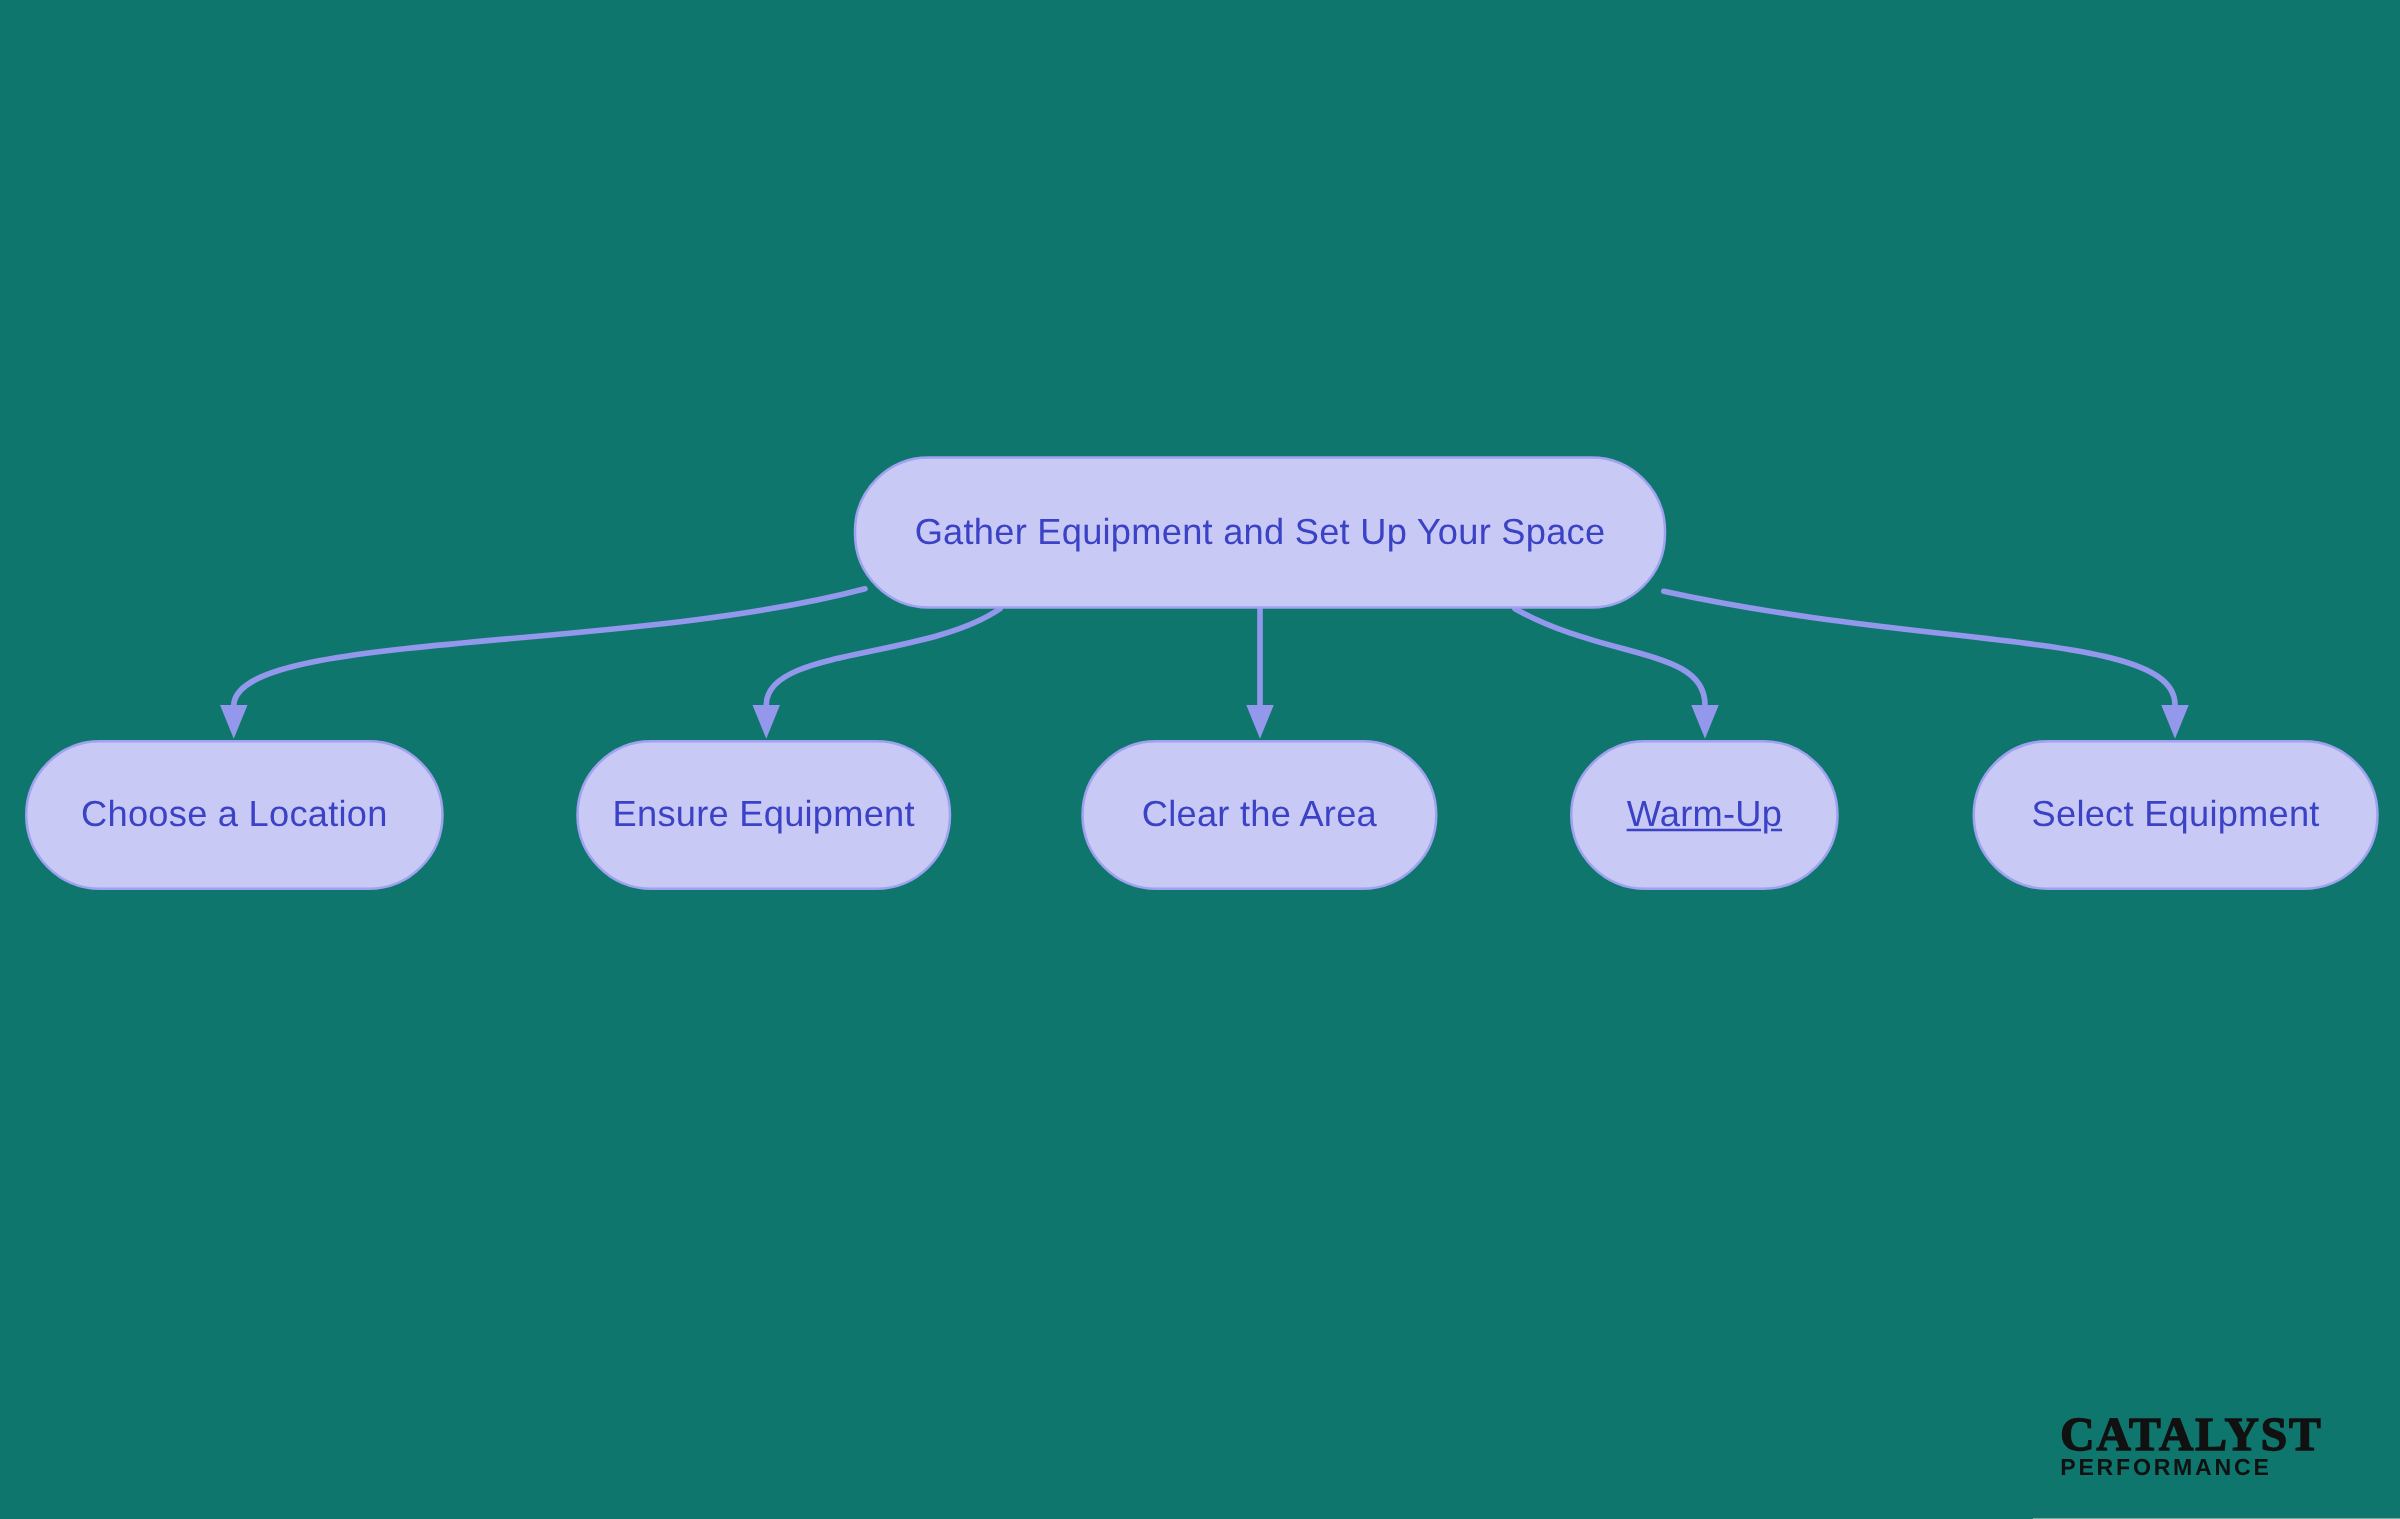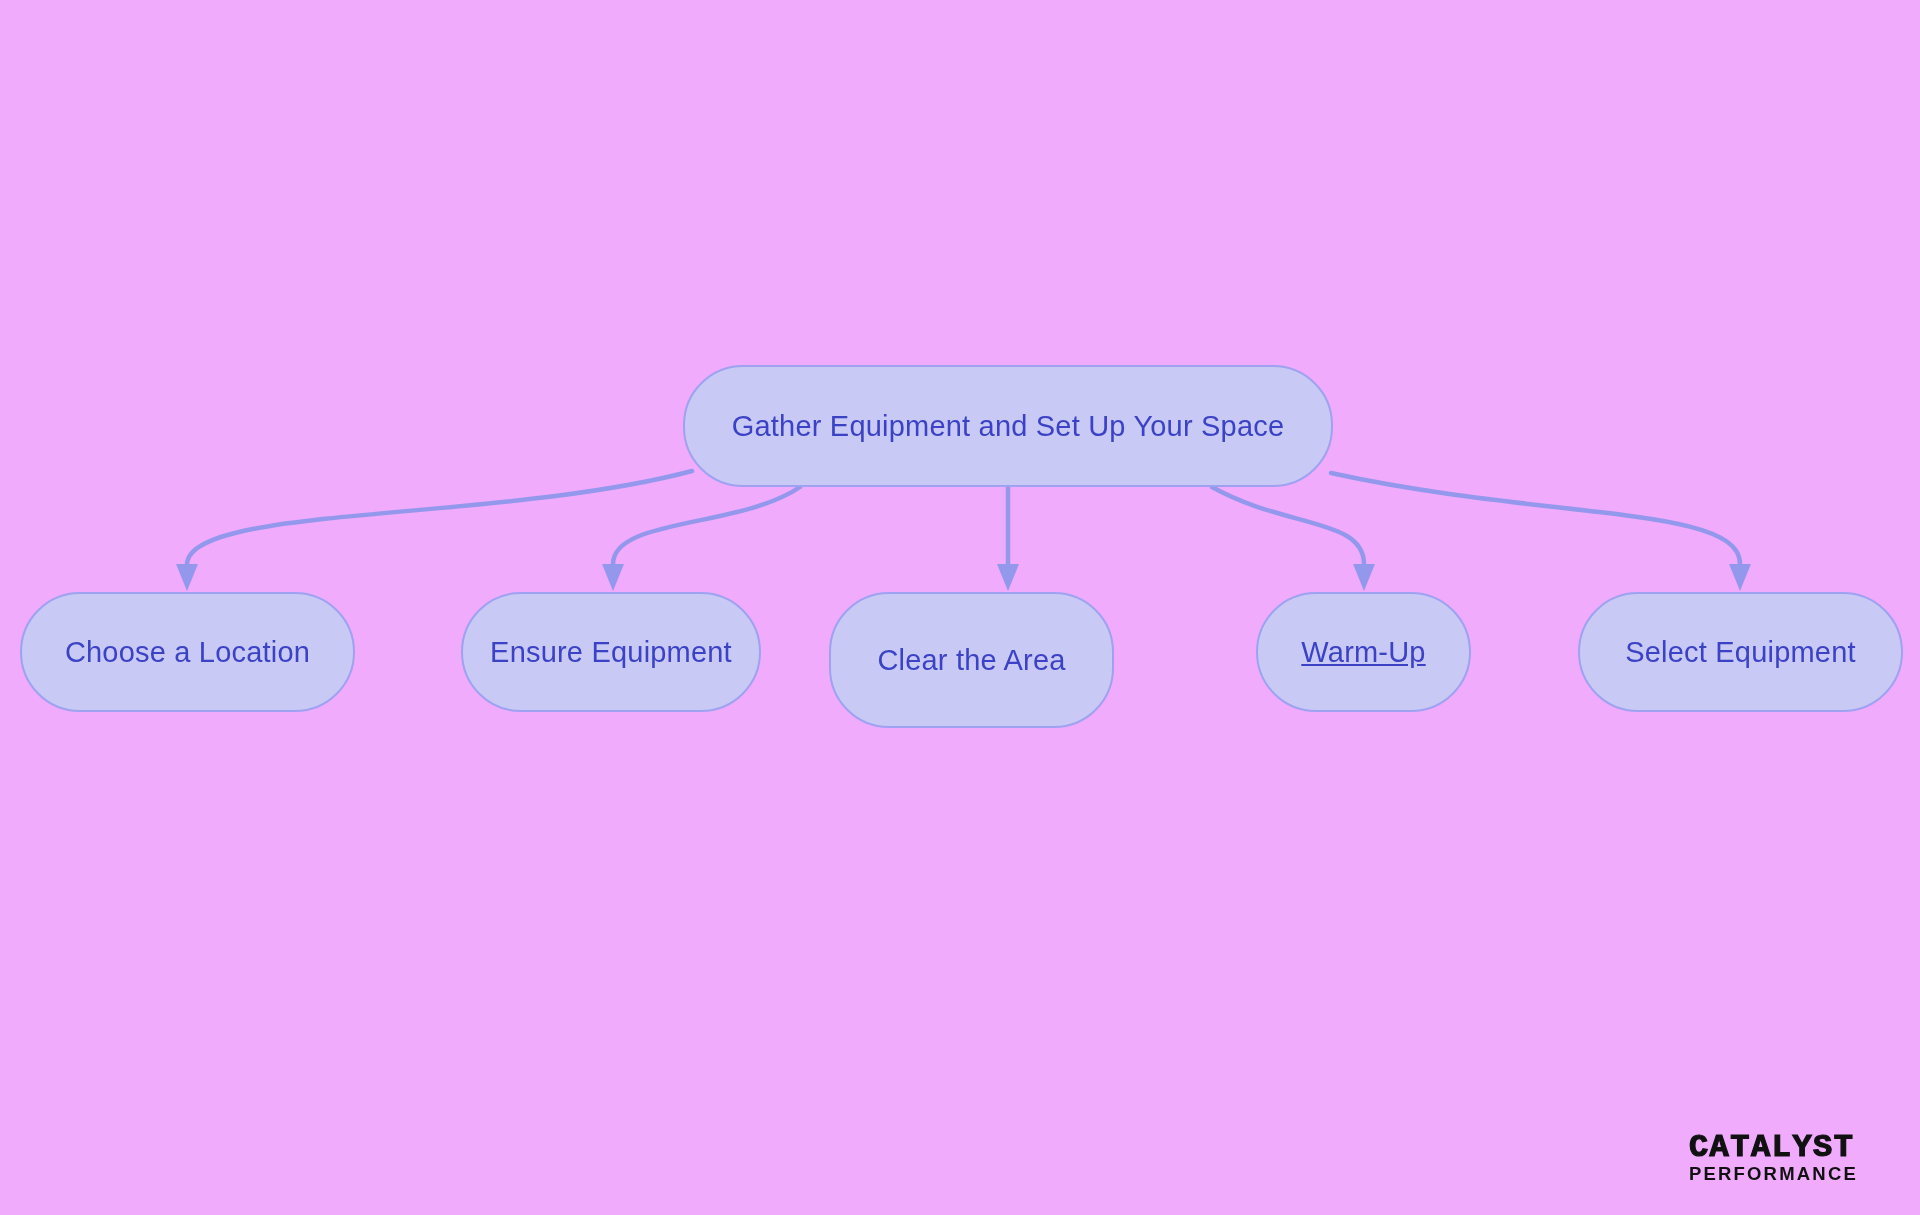--- a/index.html
+++ b/index.html
@@ -5,21 +5,21 @@
   * { margin: 0; padding: 0; box-sizing: border-box; }
   html, body {
     width: 1920px; height: 1215px;
     background: #ffffff;
     font-family: "Liberation Sans", sans-serif;
     overflow: hidden;
   }
   .canvas {
     position: relative;
     width: 1920px; height: 1215px;
-    background: #f0abfc;
+    background: #0f766e;
   }
   .edges {
     position: absolute;
     left: 0; top: 0;
     width: 1920px; height: 1215px;
   }
   .node {
     position: absolute;
     display: flex;
     align-items: center;
@@ -29,35 +29,35 @@
     border-radius: 60px;
     color: #3b42c6;
     font-size: 29px;
     letter-spacing: 0.2px;
     text-align: center;
     white-space: nowrap;
   }
   .node-root { left: 683px; top: 365px; width: 650px; height: 122px; }
   .node-c0   { left: 20px;   top: 592px; width: 335px; height: 120px; }
   .node-c1   { left: 461px;  top: 592px; width: 300px; height: 120px; }
-  .node-c2   { left: 829px;  top: 592px; width: 285px; height: 136px; }
+  .node-c2   { left: 865px;  top: 592px; width: 285px; height: 120px; }
   .node-c3   { left: 1256px; top: 592px; width: 215px; height: 120px; text-decoration: underline; }
   .node-c4   { left: 1578px; top: 592px; width: 325px; height: 120px; }
 
   .logo {
     position: absolute;
     right: 62px;
     bottom: 30px;
     text-align: left;
     color: #111111;
   }
   .logo-line1 {
-    font-family: Liberation Mono, monospace;
+    font-family: Liberation Serif, serif;
     font-weight: 900;
-    font-size: 32px;
+    font-size: 38px;
     line-height: 30px;
     letter-spacing: 1.5px;
     -webkit-text-stroke: 1.2px #111111;
   }
   .logo-line2 {
     font-family: Liberation Sans, sans-serif;
     font-weight: 700;
     font-size: 18.5px;
     line-height: 22px;
     letter-spacing: 2.2px;

